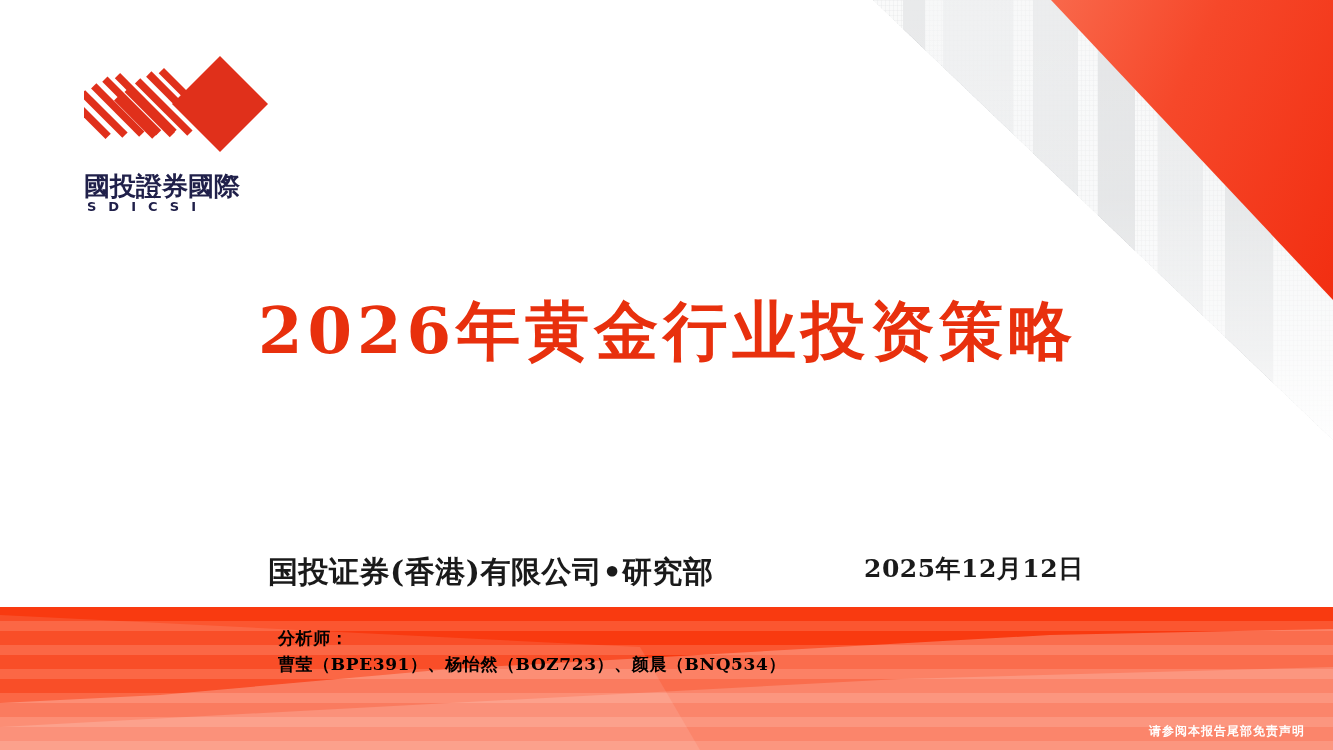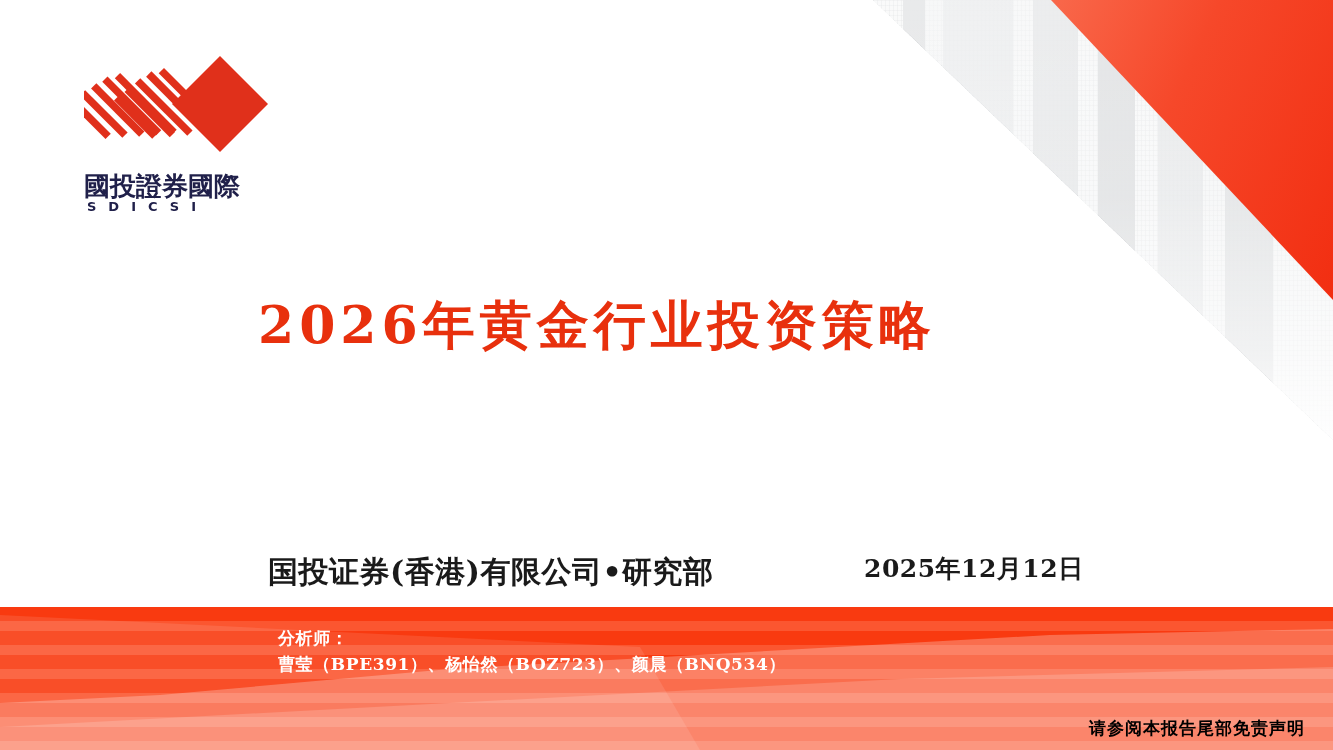--- a/index.html
+++ b/index.html
@@ -112,21 +112,21 @@
 
   
   .main-title {
     position: absolute;
     left: 258px;
     top: 296px;
     width: 880px;
     color: #e8300d;
     font-family: "DejaVu Serif", "Liberation Serif", serif;
     font-weight: bold;
-    font-size: 52px;
+    font-size: 64px;
     letter-spacing: 5px;
     line-height: 1.1;
     white-space: nowrap;
   }
 
   
   .affiliation {
     position: absolute;
     left: 268px;
     top: 552px;
@@ -199,39 +199,39 @@
     height: 143px;
     background: rgba(255,255,255,0.10);
     -webkit-clip-path: polygon(0 8px, 640px 40px, 700px 143px, 0 143px);
     clip-path: polygon(0 8px, 640px 40px, 700px 143px, 0 143px);
   }
 
   .analyst-block {
     position: absolute;
     left: 278px;
     top: 18px;
-    color: #ffffff;
+    color: #000000;
     font-family: "DejaVu Serif", "Liberation Serif", serif;
     font-weight: bold;
     font-size: 17px;
     line-height: 1.55;
     letter-spacing: 0.6px;
     white-space: nowrap;
   }
   .analyst-label { display: block; }
   .analyst-names { display: block; }
 
   .disclaimer {
     position: absolute;
     right: 28px;
     bottom: 10px;
-    color: #000000;
-    font-family: "DejaVu Serif", "Liberation Serif", serif;
-    font-weight: bold;
-    font-size: 17px;
+    color: #ffffff;
+    font-family: "DejaVu Serif", "Liberation Serif", serif;
+    font-weight: bold;
+    font-size: 12px;
     letter-spacing: 1px;
     white-space: nowrap;
   }
 </style>
 </head>
 <body>
 
 <div class="slide">
 
   <div class="topright-deco">

